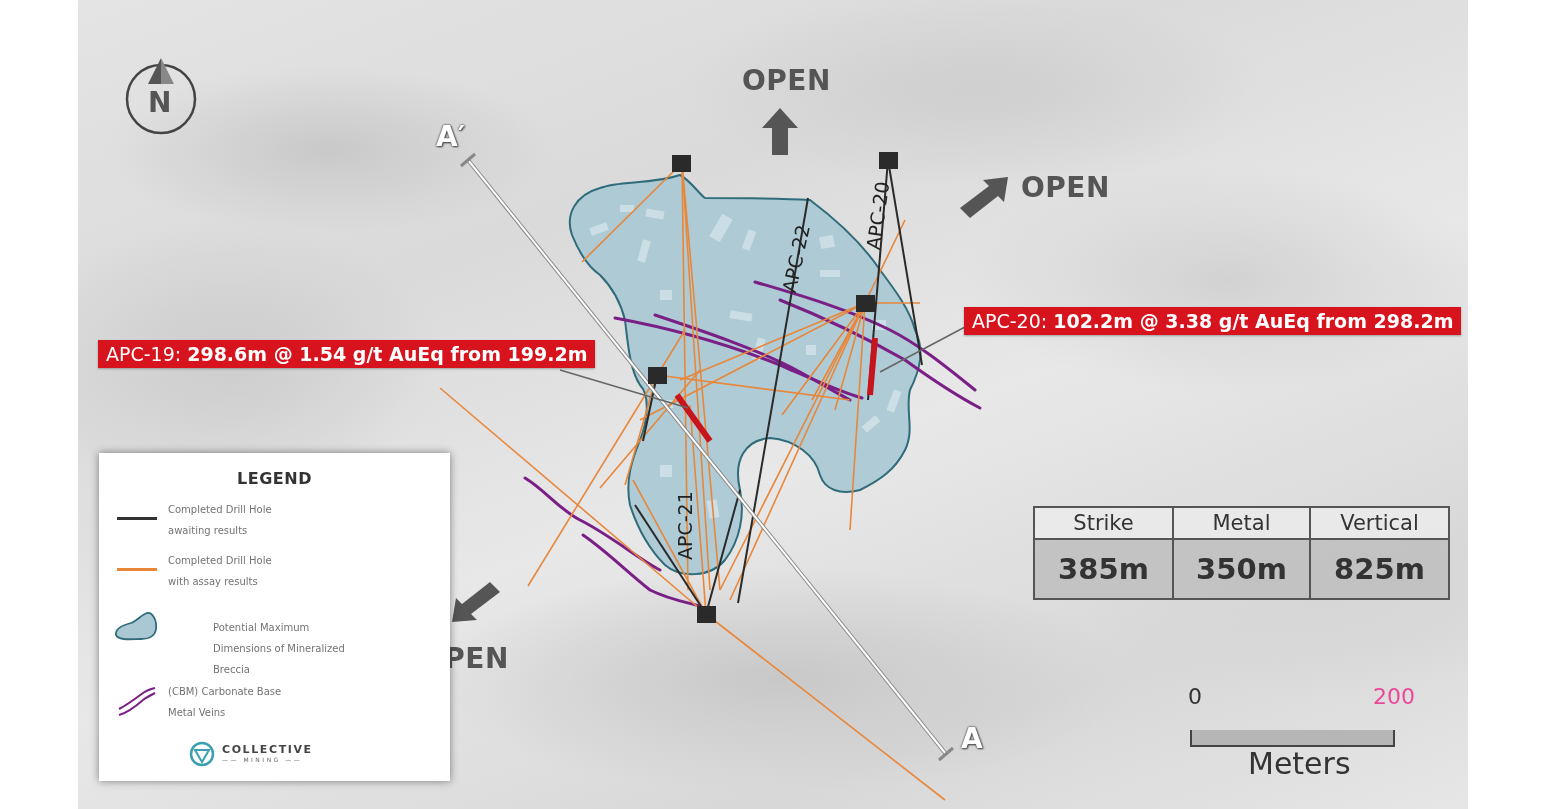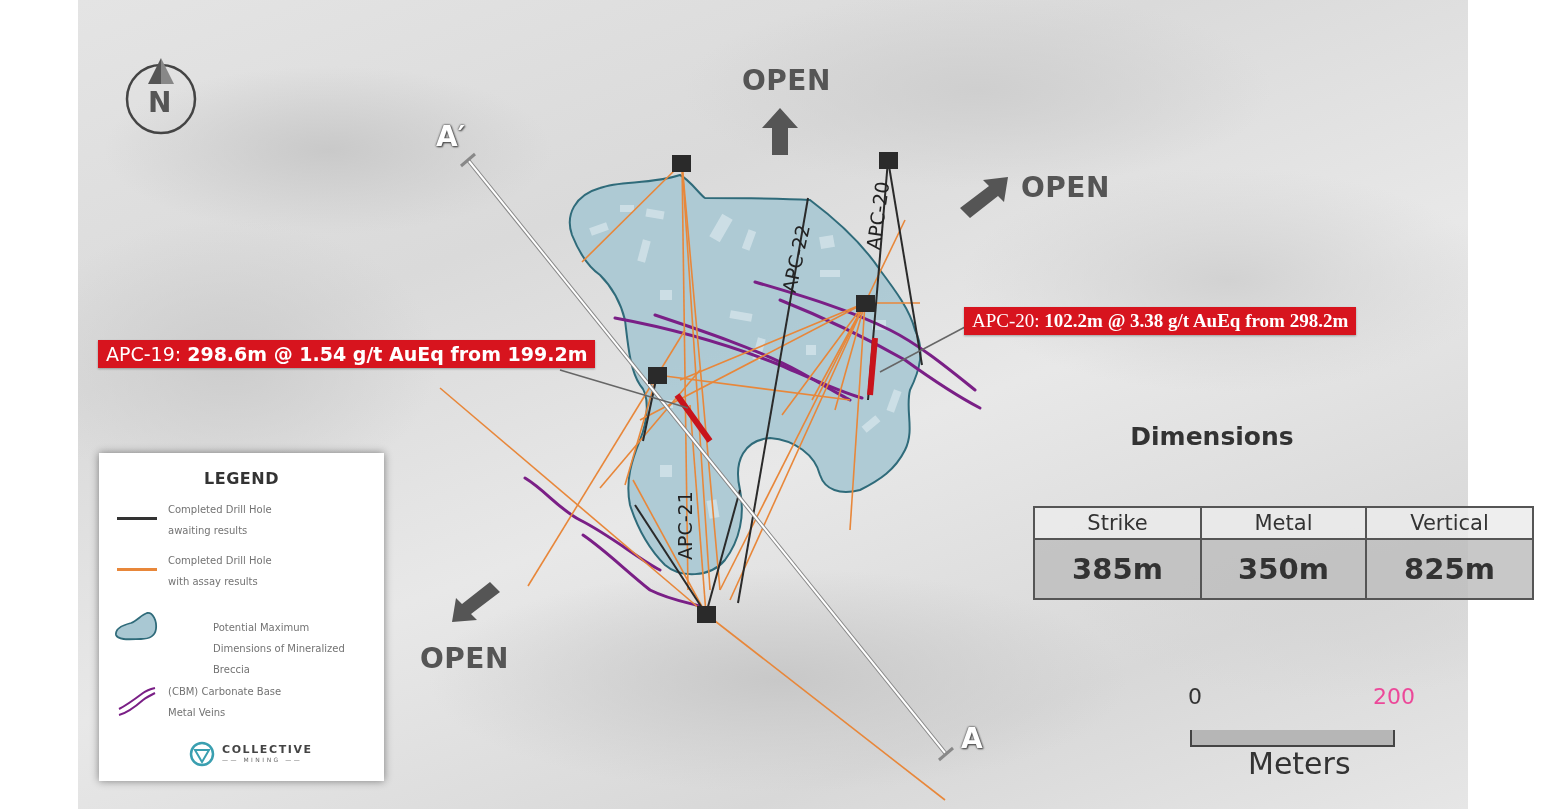--- a/index.html
+++ b/index.html
@@ -15,33 +15,33 @@
       linear-gradient(160deg, #e4e4e4 0%, #dadada 30%, #e8e8e8 55%, #d8d8d8 80%, #e6e6e6 100%);
   }
   svg.overlay { position:absolute; left:0; top:0; }
   .open-label { position:absolute; font-family:"DejaVu Sans", sans-serif; font-weight:bold; font-size:28px; color:#555555; letter-spacing:0.5px; }
   .callout { position:absolute; background:#d7141e; color:#ffffff; font-family:"DejaVu Sans", sans-serif; font-size:19px; padding:3px 8px; white-space:nowrap; box-shadow:0 1px 2px rgba(0,0,0,0.3); }
   .callout .hole { font-weight:normal; }
   .callout .result { font-weight:bold; }
   .section-label { position:absolute; font-family:"DejaVu Sans", sans-serif; font-weight:bold; font-size:28px; color:#ffffff; text-shadow:0 0 2px #555, 0 0 2px #555, 1px 1px 2px #444; }
   .hole-label { position:absolute; font-family:"DejaVu Sans", sans-serif; font-size:19px; color:#222; transform-origin:left top; white-space:nowrap; }
 
-  #legend { position:absolute; left:99px; top:453px; width:285px; height:328px; background:#ffffff; box-shadow:0 0 8px rgba(0,0,0,0.45); }
+  #legend { position:absolute; left:99px; top:453px; width:351px; height:328px; background:#ffffff; box-shadow:0 0 8px rgba(0,0,0,0.45); }
   #legend .title { position:absolute; left:0; width:100%; top:16px; text-align:center; font-weight:bold; font-size:16px; color:#333; letter-spacing:0.5px; }
   #legend .item { position:absolute; left:0; width:100%; }
   #legend .sym { position:absolute; left:18px; }
   #legend .txt { position:absolute; left:69px; font-size:10px; color:#737373; line-height:21px; }
   #legend .logo { position:absolute; left:90px; top:288px; height:26px; }
   #legend .logo-name { position:absolute; left:33px; top:2px; font-size:11px; font-weight:bold; letter-spacing:1.6px; color:#444; }
   #legend .logo-sub { position:absolute; left:33px; top:15px; font-size:6px; letter-spacing:2.5px; color:#666; white-space:nowrap; }
 
   #dims-title { position:absolute; left:1022px; top:421px; width:380px; text-align:center; font-family:"DejaVu Sans", sans-serif; font-weight:bold; font-size:25px; color:#333; line-height:32px; }
   #dims-table { position:absolute; left:1033px; top:506px; border-collapse:collapse; }
   #dims-table td { border:2px solid #555; text-align:center; font-family:"DejaVu Sans", sans-serif; color:#333; }
-  #dims-table tr.head td { height:30px; font-size:21px; background:rgba(235,235,235,0.85); padding:0 24px;margin-left:48px; }
+  #dims-table tr.head td { height:30px; font-size:21px; background:rgba(235,235,235,0.85); padding:0 10px;margin-left:48px; }
   #dims-table tr.vals td { height:56px; font-size:29px; font-weight:bold; background:rgba(190,190,190,0.85); }
   #dims-table td.c1 { width:117px; } #dims-table td.c2 { width:115px; } #dims-table td.c3 { width:117px; }
 
   #scale { position:absolute; left:1188px; top:684px; width:240px; height:100px; }
   #scale .zero { position:absolute; left:0; top:0; font-size:22px; color:#333; }
   #scale .max { position:absolute; left:185px; top:0; font-size:22px; color:#ec4899; }
   #scale .bar { position:absolute; left:2px; top:46px; width:205px; height:17px; background:#b6b6b6; border:2px solid #444; border-top:none; box-sizing:border-box; }
   #scale .unit { position:absolute; left:60px; top:62px; font-size:30px; color:#333; }
 </style>
 </head>
@@ -165,21 +165,21 @@
   <div class="section-label" style="left:883px; top:722px;">A</div>
 
   <div class="open-label" style="left:664px; top:64px;">OPEN</div>
   <div class="open-label" style="left:943px; top:171px;">OPEN</div>
   <div class="open-label" style="left:342px; top:642px;">OPEN</div>
 
   <div class="hole-label" style="left:700px; top:290px; transform:rotate(-78deg);">APC-22</div>
   <div class="hole-label" style="left:784px; top:248px; transform:rotate(-82deg);">APC-20</div>
   <div class="hole-label" style="left:596px; top:560px; transform:rotate(-90deg);">APC-21</div>
 
-  <div class="callout" style="left:886px; top:307px;font-family:Liberation Serif, serif;">
+  <div class="callout" style="left:886px; top:307px;">
     <span class="hole">APC-20:</span>
     <span class="result">102.2m @ 3.38 g/t AuEq from 298.2m</span>
   </div>
   <div class="callout" style="left:20px; top:340px;">
     <span class="hole">APC-19:</span>
     <span class="result">298.6m @ 1.54 g/t AuEq from 199.2m</span>
   </div>
 </div>
 
 <div style="position:absolute; left:148px; top:86px; font-weight:bold; font-size:28px; color:#555;">N</div>
@@ -233,21 +233,20 @@
     <svg width="26" height="26" style="position:absolute; left:0; top:0;">
       <circle cx="13" cy="13" r="11" fill="none" stroke="#3a9fb0" stroke-width="2.5"></circle>
       <path d="M6,9 L20,9 L13,21 Z" fill="none" stroke="#3a9fb0" stroke-width="2"></path>
     </svg>
     <div class="logo-name">COLLECTIVE</div>
     <div class="logo-sub">—— <span>MINING</span> ——</div>
   </div>
 </div>
 
 <div id="dims-title">
-  <div>Dimensions</div>
 </div>
 <table id="dims-table">
   <tbody>
       <tr class="head">
     <td class="c1">Strike</td>
     <td class="c2">Metal</td>
     <td class="c3">Vertical</td>
   </tr>
   <tr class="vals">
     <td>385m</td>

